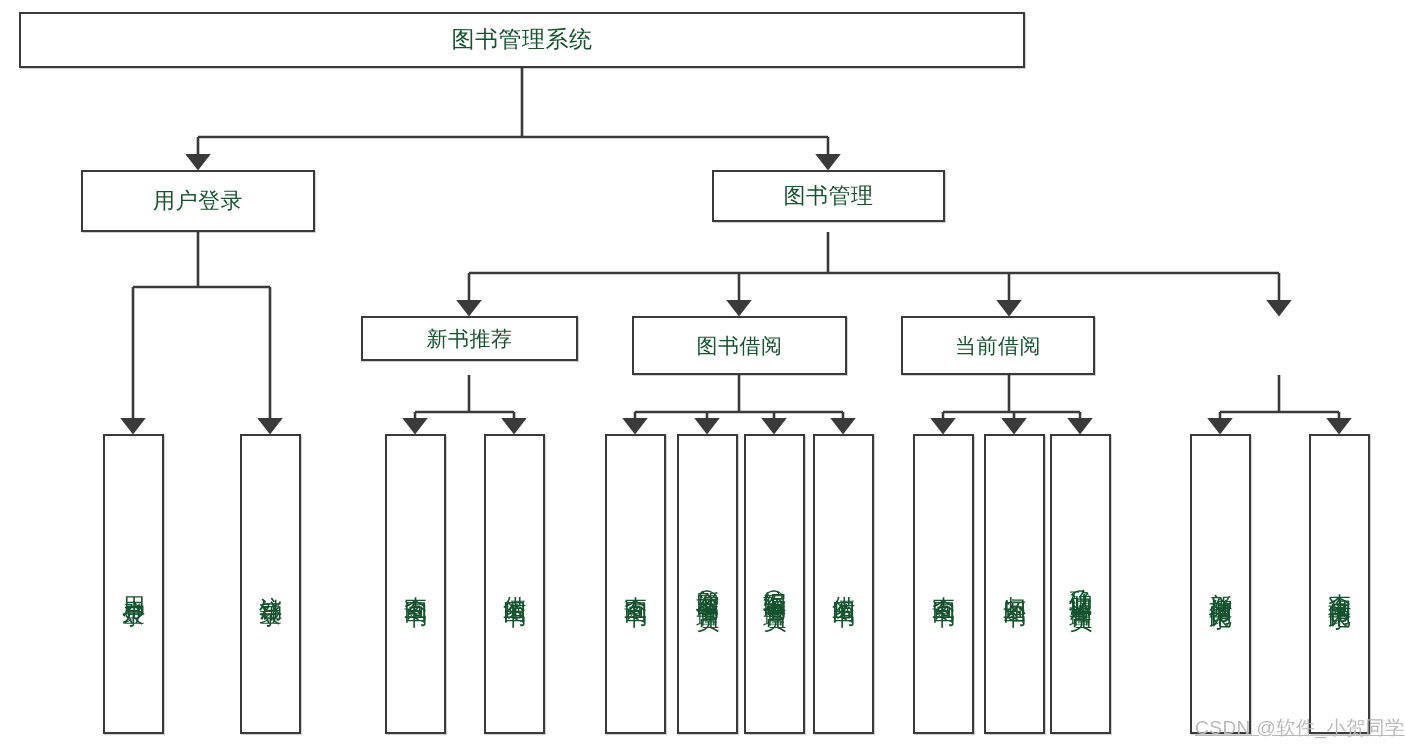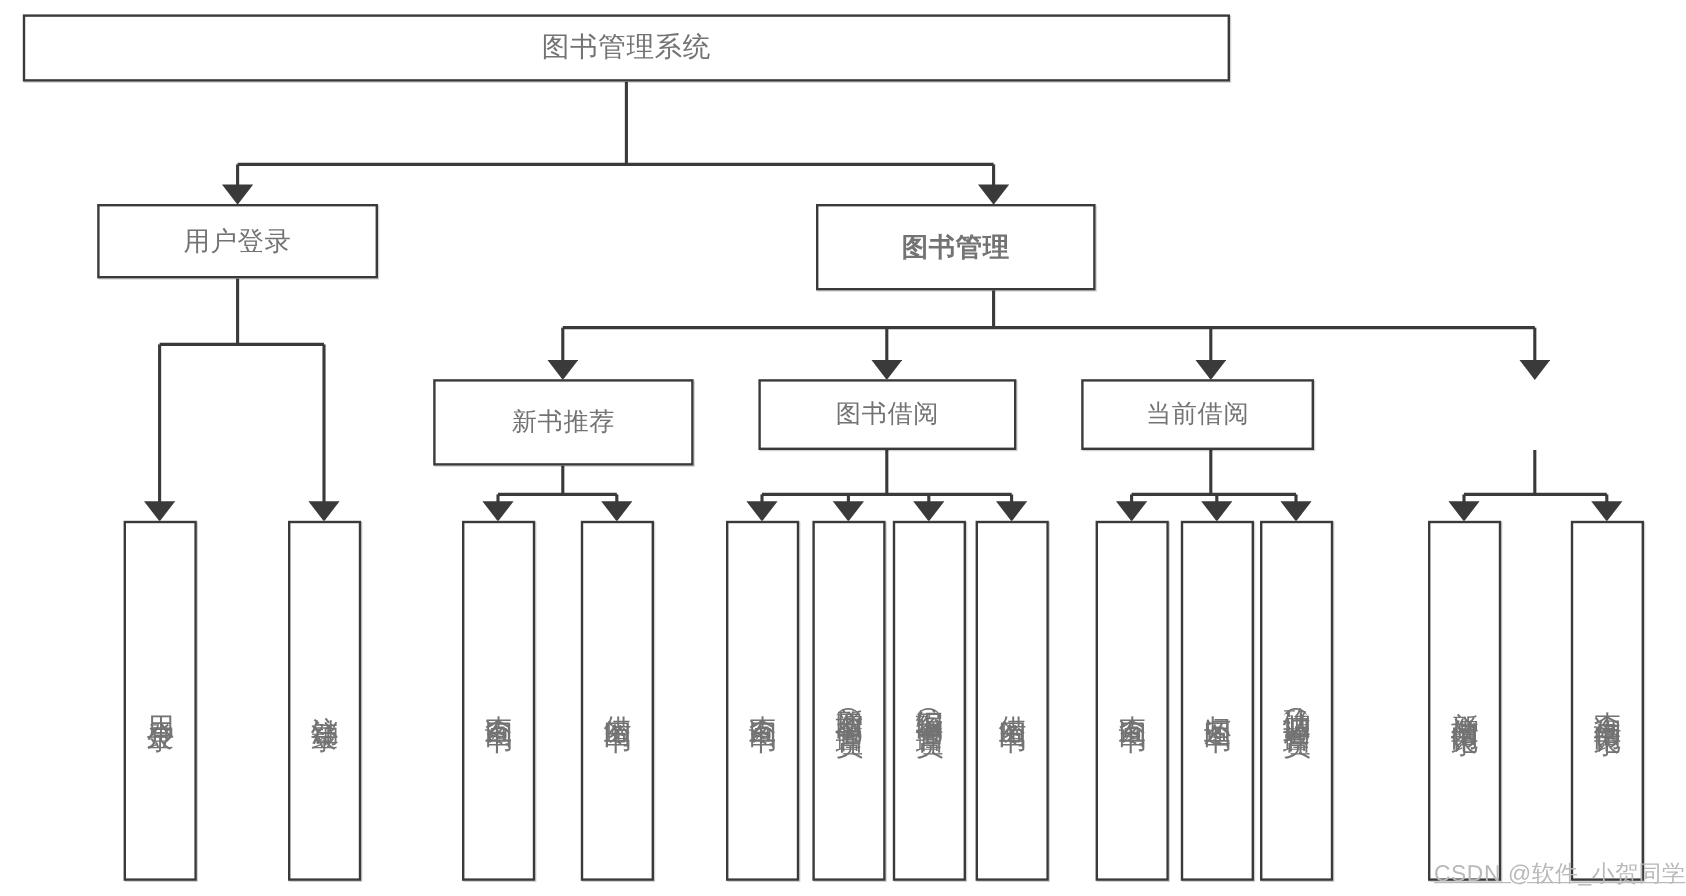--- a/index.html
+++ b/index.html
@@ -26,21 +26,21 @@
     pointer-events: none;
   }
   .node {
     position: absolute;
     box-sizing: border-box;
     border: 2px solid #3a3a3a;
     background: #ffffff;
     display: flex;
     align-items: center;
     justify-content: center;
-    color: #737373;
+    color: #14532d;
     box-shadow: 1px 1px 0 rgba(0,0,0,0.18);
   }
   .node .label {
     display: block;
     text-align: center;
     line-height: 1.12;
     letter-spacing: 0.5px;
   }
   .node.root .label { font-size: 23px; }
   .node.lvl2 .label { font-size: 22px; }
@@ -123,25 +123,25 @@
     </g>
   </svg>
 
   <div class="node root" style="left:19px; top:12px; width:1006px; height:56px;">
     <span class="label">图书管理系统</span>
   </div>
 
   <div class="node lvl2" style="left:81px; top:170px; width:234px; height:62px;">
     <span class="label">用户登录</span>
   </div>
-  <div class="node lvl2" style="left:680px; top:170px; width:233px; height:72px;font-weight:bold;">
+  <div class="node lvl2" style="left:712px; top:170px; width:233px; height:52px;">
     <span class="label">图书管理</span>
   </div>
 
-  <div class="node lvl3" style="left:361px; top:316px; width:217px; height:72px;">
+  <div class="node lvl3" style="left:361px; top:316px; width:217px; height:45px;">
     <span class="label">新书推荐</span>
   </div>
   <div class="node lvl3" style="left:632px; top:316px; width:215px; height:59px;">
     <span class="label">图书借阅</span>
   </div>
   <div class="node lvl3" style="left:901px; top:316px; width:194px; height:59px;">
     <span class="label">当前借阅</span>
   </div>
 
   <div class="node leaf" style="left:103px; top:434px; width:61px; height:300px;">

